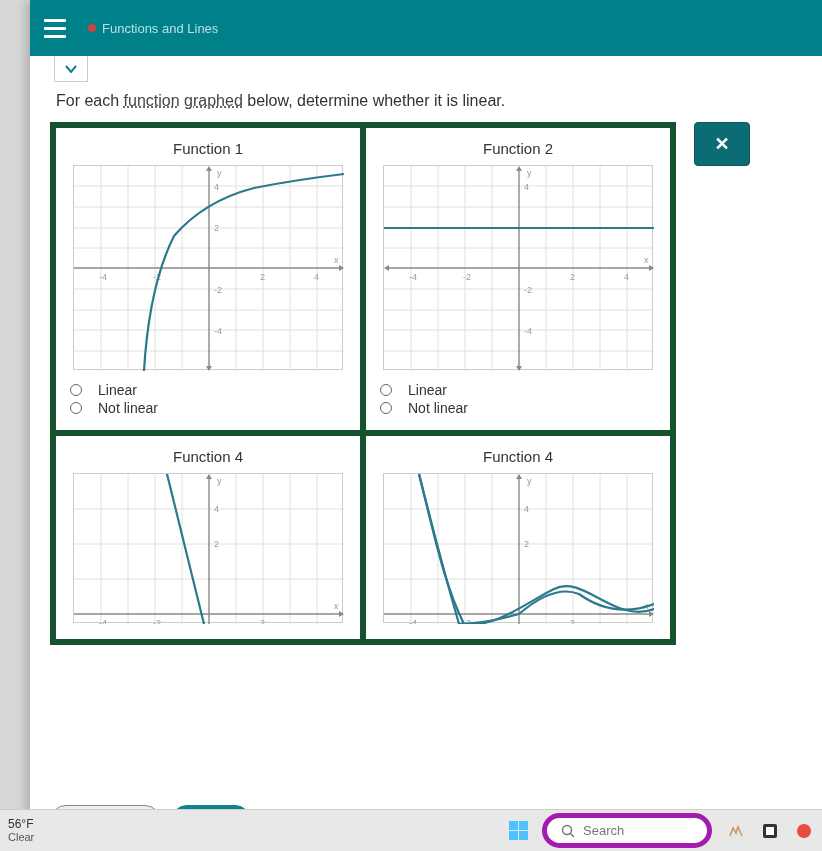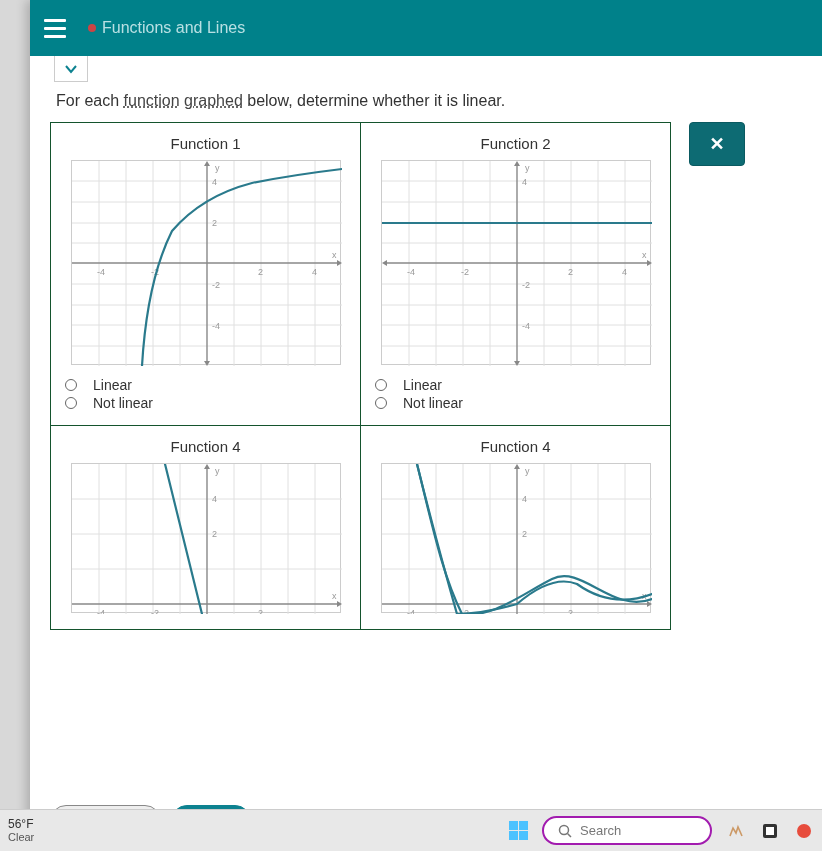--- a/index.html
+++ b/index.html
@@ -39,21 +39,21 @@
 }
 .hamburger span {
   display: block;
   height: 3px;
   background: white;
   width: 22px;
   border-radius: 1px;
 }
 .header-text { flex: 1; }
 .breadcrumb {
-  font-size: 16px;
+  font-size: 13px;
   color: #b8e0e3;
   display: flex;
   align-items: center;
   gap: 6px;
 }
 .breadcrumb .dot {
   width: 8px; height: 8px; border-radius: 50%; background: #c44; display: inline-block;
 }
 .title {
   font-size: 15px;
@@ -90,21 +90,21 @@
 .work-row {
   display: flex;
   gap: 18px;
   align-items: flex-start;
 }
 .grid-table {
   border-collapse: collapse;
   background: white;
 }
 .grid-table td {
-  border: 1px solid #14532d;
+  border: 6px solid #14532d;
   width: 310px;
   padding: 8px 10px;
   vertical-align: top;
 }
 .cell-title {
   text-align: center;
   font-size: 15px;
   color: #333;
   margin: 4px 0 8px 0;
 }
@@ -188,21 +188,21 @@
   grid-template-rows: 9px 9px;
   gap: 1px;
 }
 .win-icon span:nth-child(1){background:#4cc2ff} .win-icon span:nth-child(2){background:#4cc2ff}
 .win-icon span:nth-child(3){background:#4cc2ff} .win-icon span:nth-child(4){background:#4cc2ff}
 .search-pill {
   display: flex;
   align-items: center;
   gap: 8px;
   background: white;
-  border: 2px solid #a21caf;
+  border: 5px solid #a21caf;
   border-radius: 18px;
   padding: 5px 14px;
   font-size: 13px;
   color: #777;
   min-width: 170px;
 }
 .tray-icon { width: 20px; height: 20px; display:flex; align-items:center; justify-content:center;}
 </style>
 </head>
 <body>

